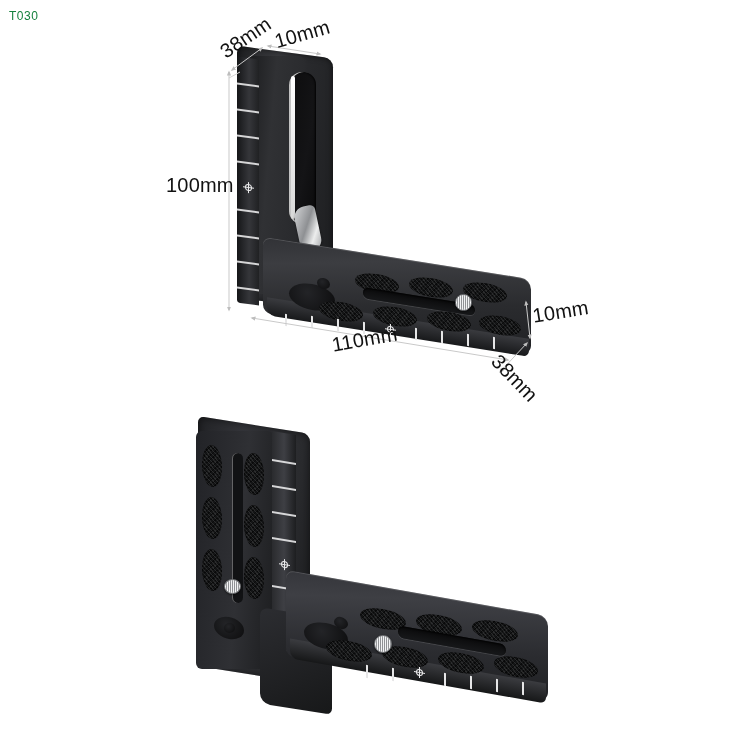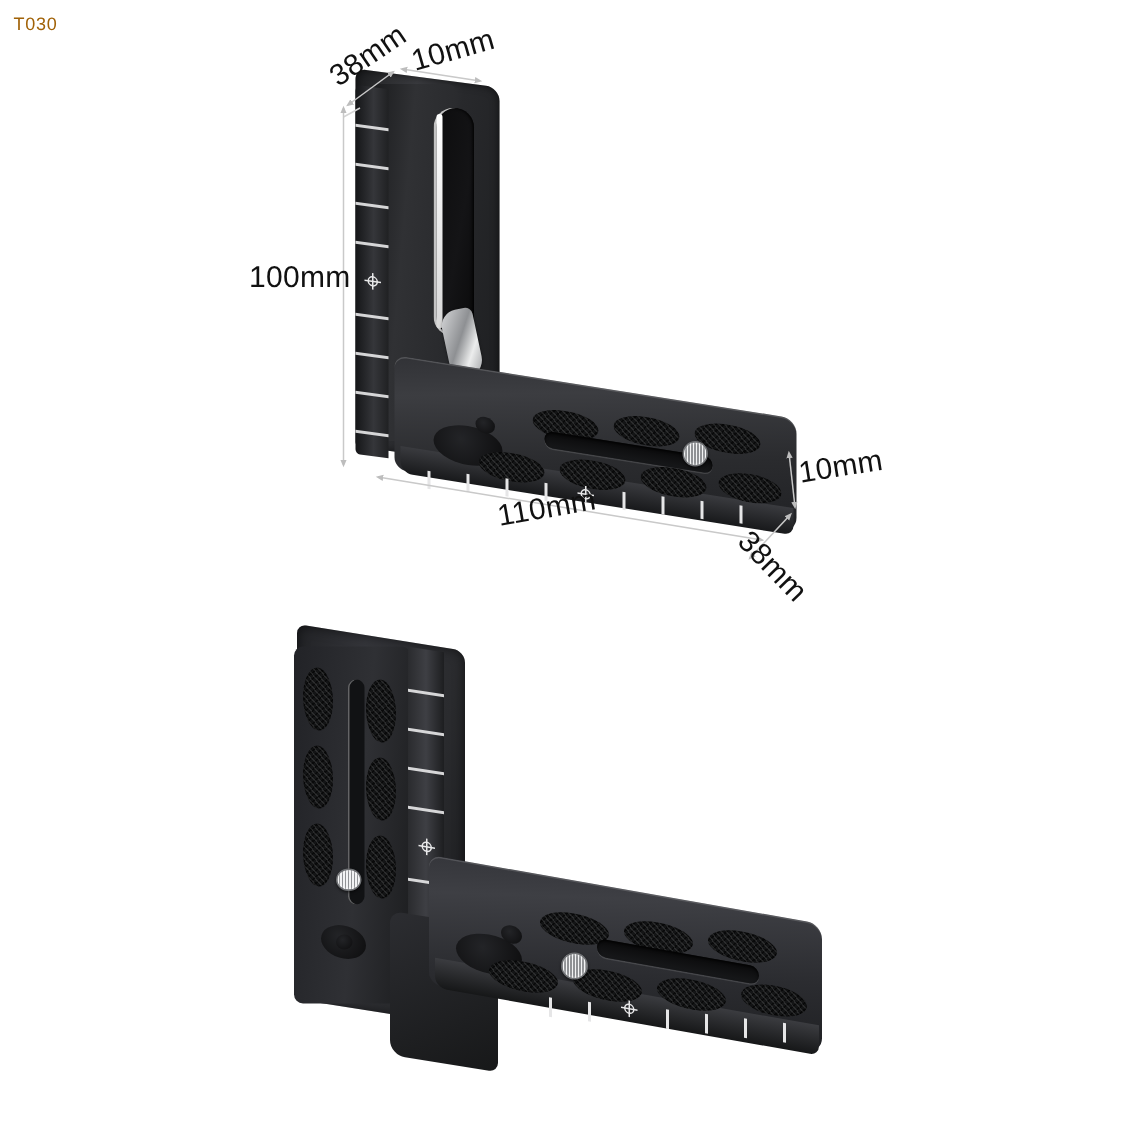--- a/index.html
+++ b/index.html
@@ -9,21 +9,21 @@
     font-family:"Liberation Sans", sans-serif;
     position:relative;
     overflow:hidden;
   }
   .stage{ position:absolute; inset:0; }
 
   
   .watermark{
     position:absolute; left:9px; top:9px;
     font-size:12px; letter-spacing:.5px;
-    color:#a16207;
+    color:#15803d;
     user-select:none;
   }
 
   
   .dim{
     position:absolute;
     color:#111111;
     font-size:20px;
     font-weight:400;
     white-space:nowrap;

